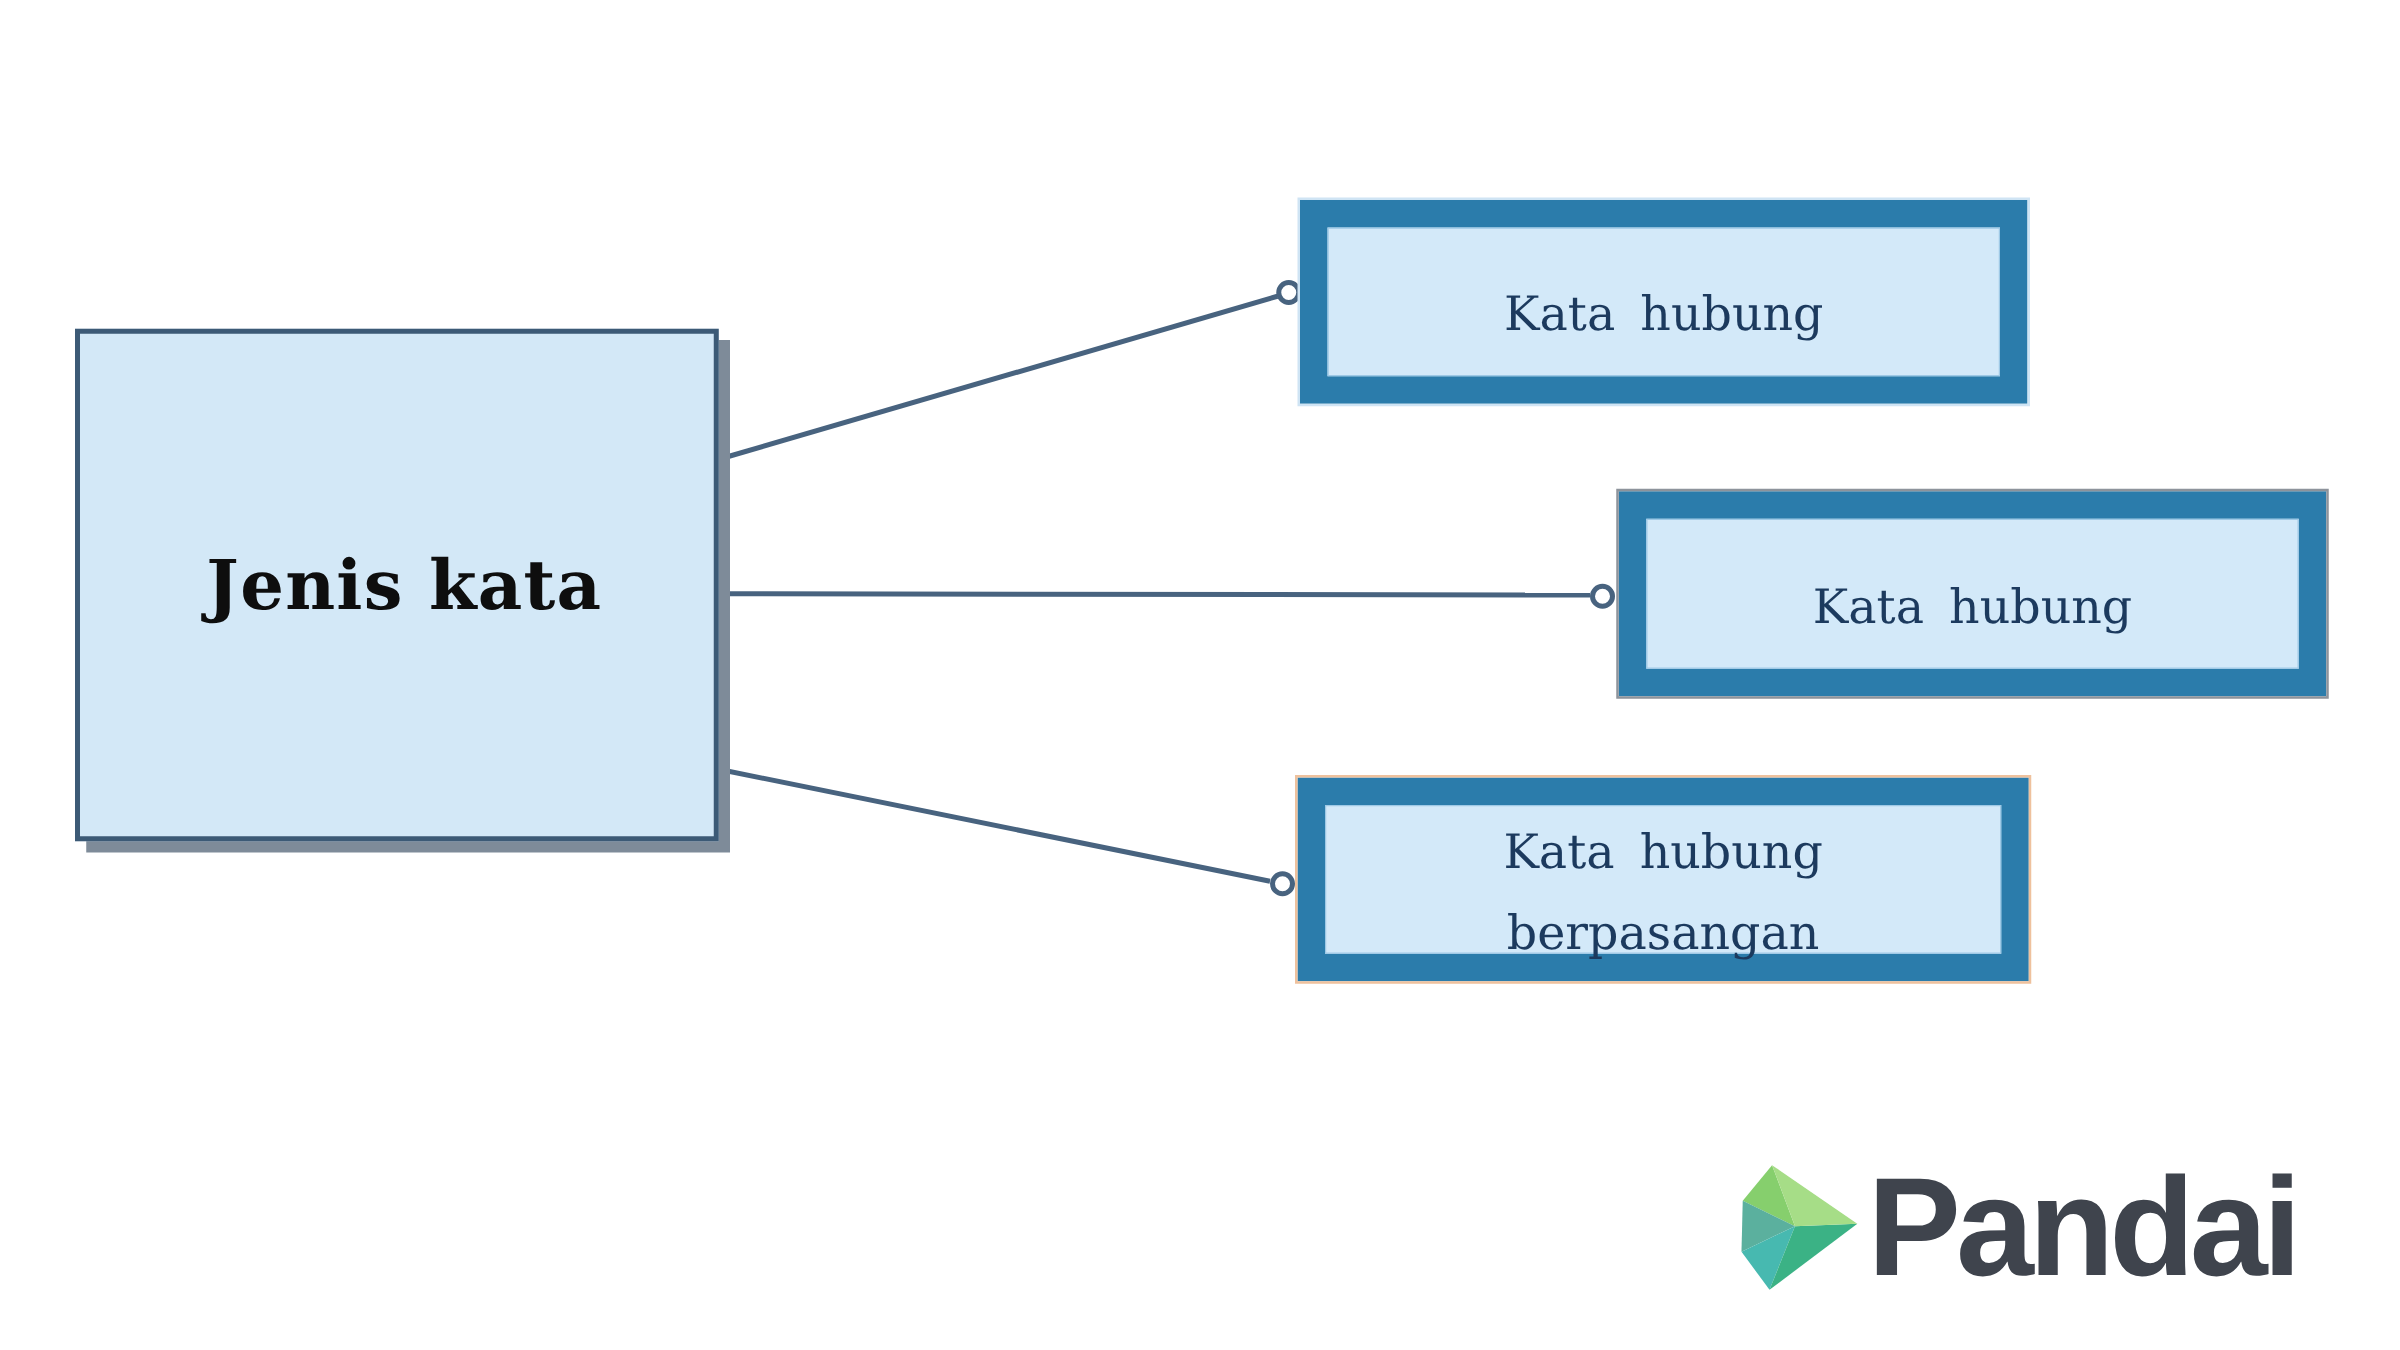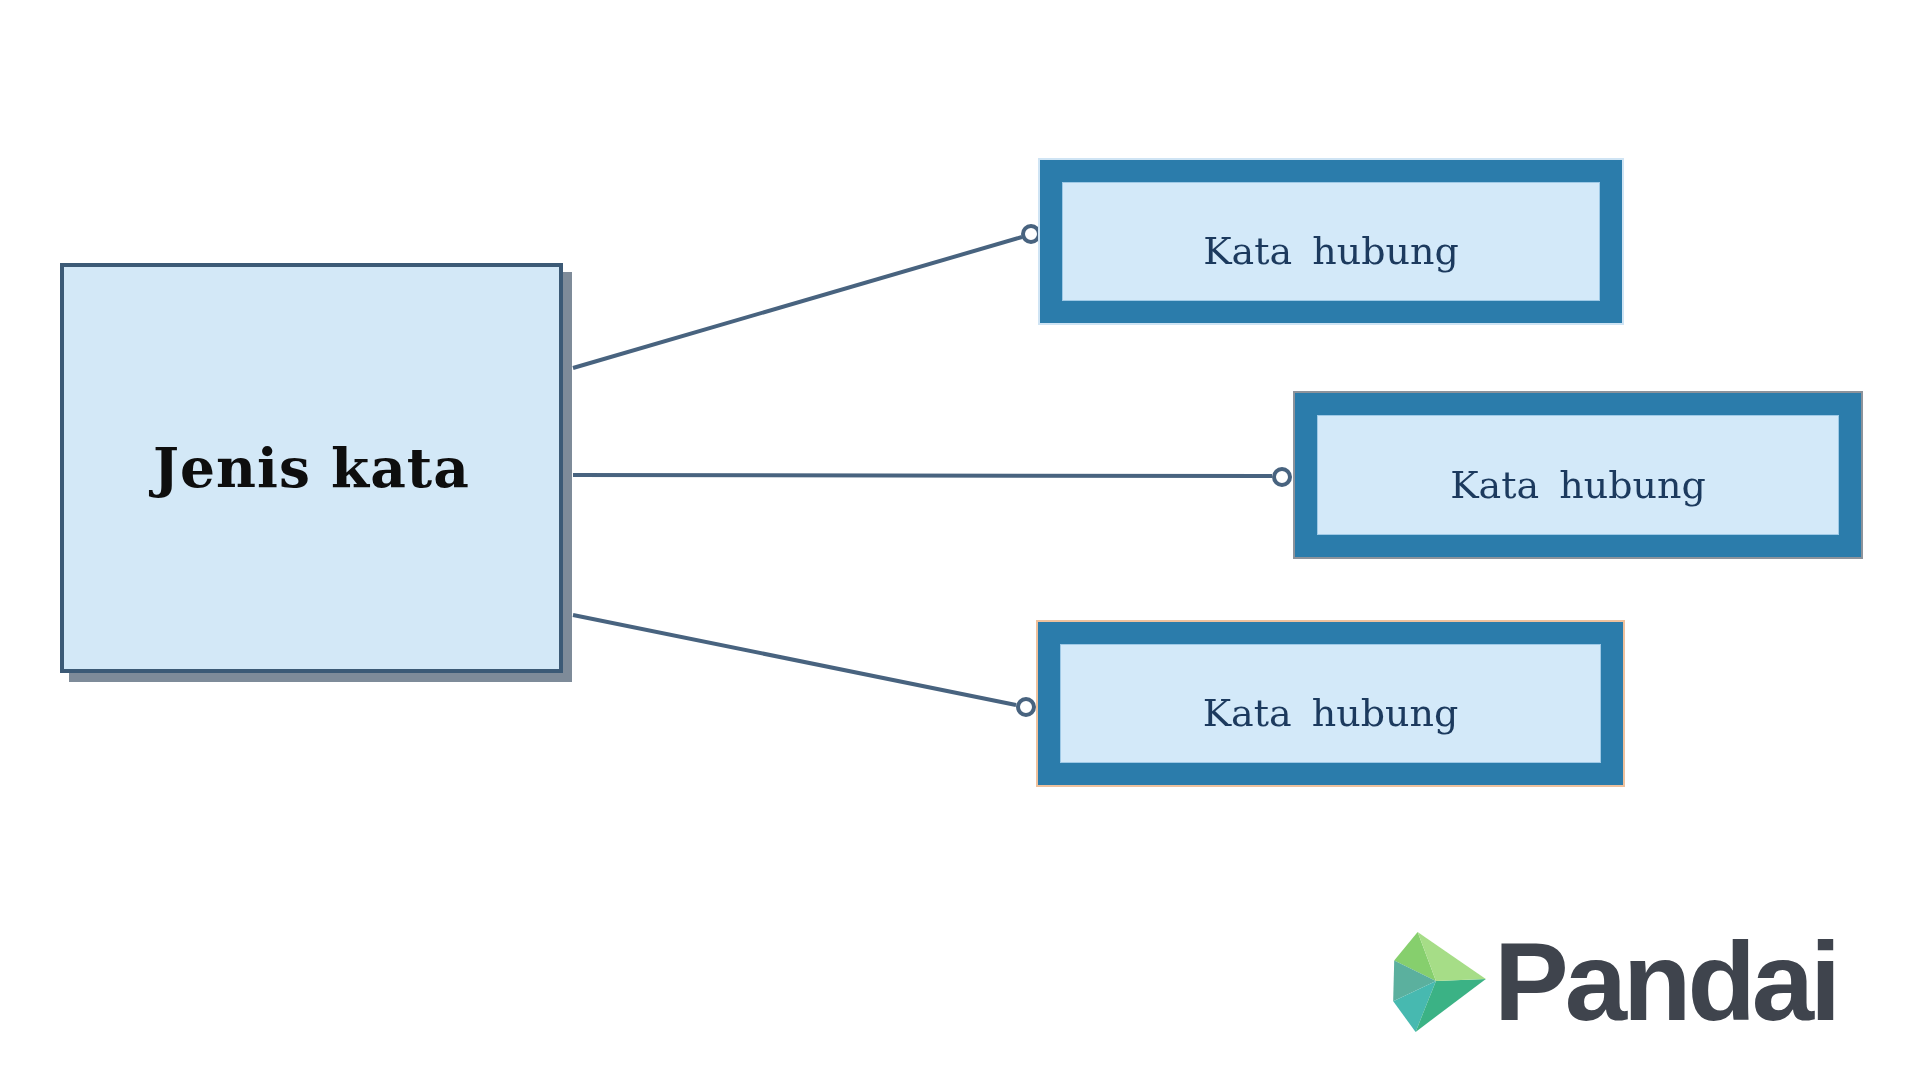--- a/index.html
+++ b/index.html
@@ -41,20 +41,21 @@
     left: 60px; top: 263px;
     width: 495px; height: 402px;
     background: #d3e8f7;
     border: 4px solid #3c5a76;
     box-shadow: 9px 9px 0 #7e8b99;
     z-index: 2;
     display: flex;
     flex-direction: column;
     align-items: center;
     justify-content: center;
+    padding-left: 12px;
   }
   .root-node .line {
     display: block;
     font-size: 55px;
     font-weight: bold;
     color: #0e0e0e;
     line-height: 80px;
     letter-spacing: 1px;
     text-align: center;
   }
@@ -148,20 +149,21 @@
 
   <div class="branch-node node-2">
     <div class="inner">
       <span class="line">Kata hubung</span>
     </div>
   </div>
 
   <div class="branch-node node-3">
     <div class="inner">
       <span class="line">Kata hubung</span>
+      <span class="line">berpasangan</span>
     </div>
   </div>
 
   <div class="logo">
     <svg class="mark" viewBox="0 0 100 110" aria-hidden="true">
 
       <polygon points="48,54 30,6 7,34" fill="#86cf6d"></polygon>
       <polygon points="48,54 7,34 6,74" fill="#49a793"></polygon>
       <polygon points="48,54 6,74 28,104" fill="#47b9b0"></polygon>
       <polygon points="48,54 28,104 97,52" fill="#3bb285"></polygon>

